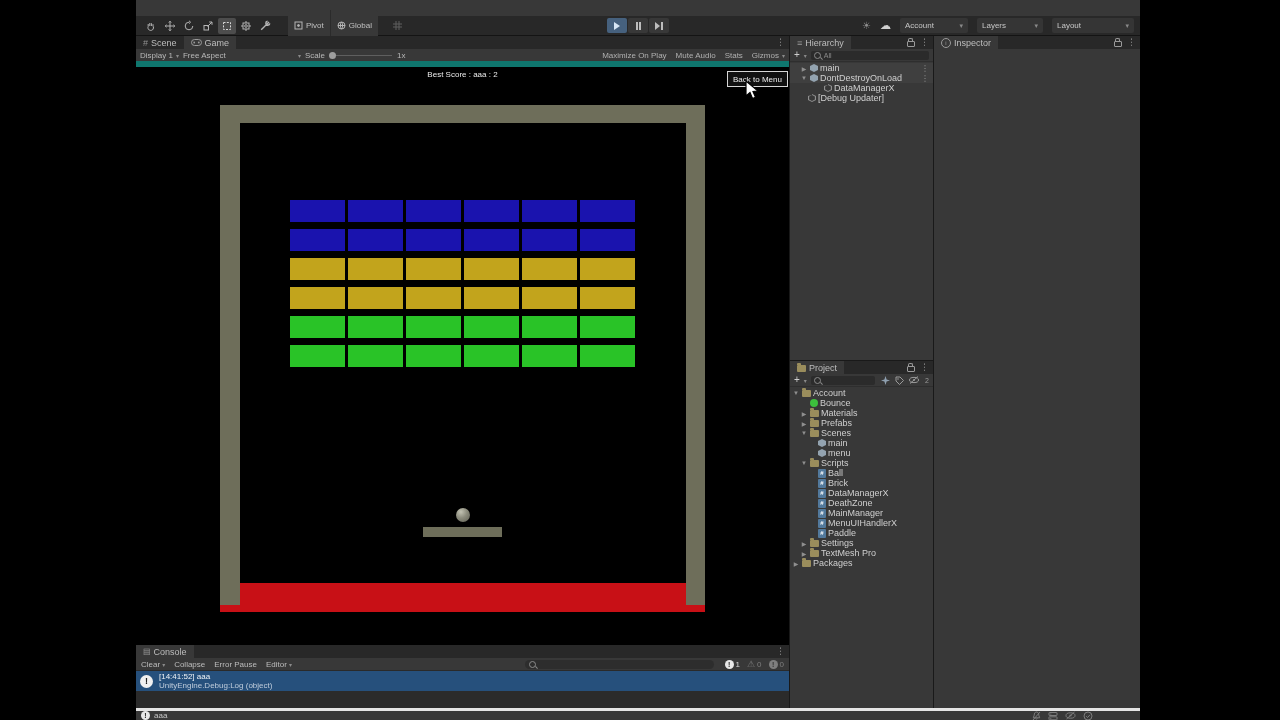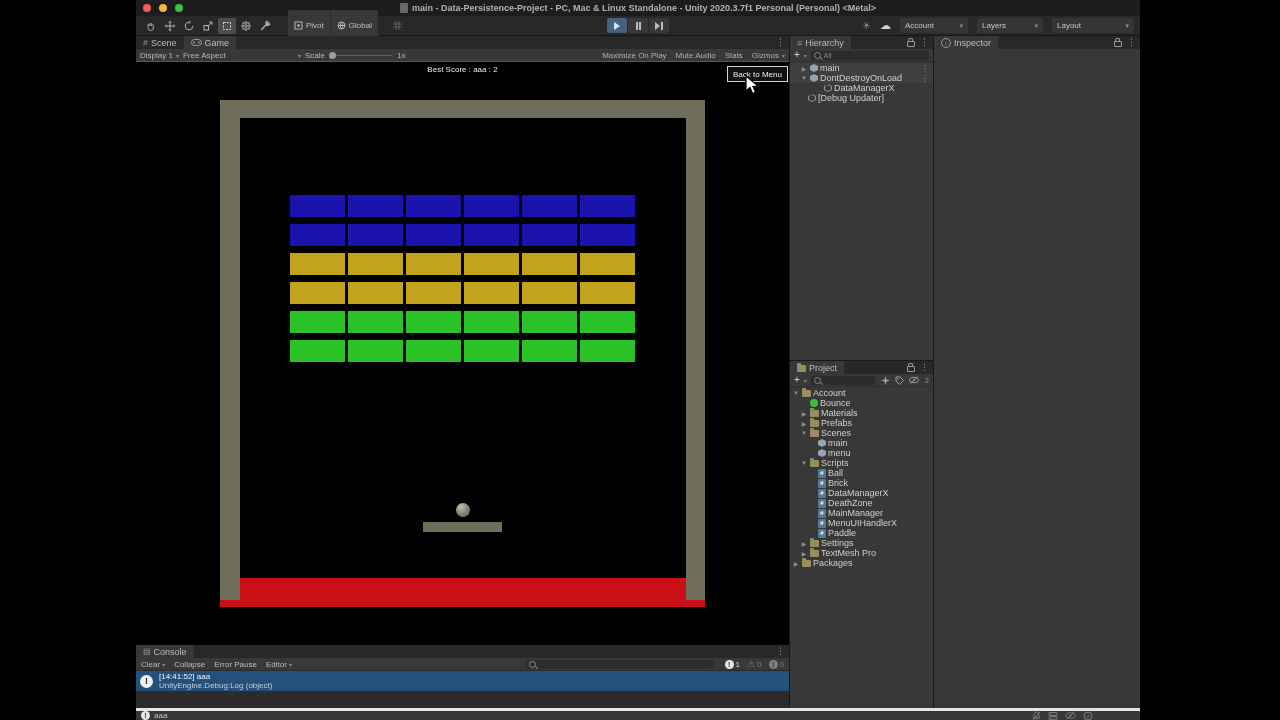--- a/index.html
+++ b/index.html
@@ -52,21 +52,21 @@
   .tabstrip{height:13px;background:#282828;display:flex;align-items:stretch;position:relative;flex:none;}
   .tab{display:flex;align-items:center;gap:3px;padding:0 7px;font-size:9px;color:#bdbdbd;}
   .tab.active{background:#383838;}
   .strip-right{margin-left:auto;display:flex;align-items:center;gap:5px;padding-right:4px;}
   .kebab{color:#9a9a9a;font-size:9px;line-height:1;}
   .lock{width:6px;height:4px;border:1px solid #9a9a9a;border-radius:1px;position:relative;margin-top:3px;}
   .lock:before{content:'';position:absolute;top:-4px;left:0px;width:3px;height:3px;border:1px solid #9a9a9a;
                border-bottom:none;border-radius:2px 2px 0 0;}
 
   
-  .gv-controls{height:12px;background:#383838;border-bottom:1px solid #0f766e;display:flex;align-items:center;
+  .gv-controls{height:12px;background:#383838;border-bottom:6px solid #0f766e;display:flex;align-items:center;
                font-size:8px;color:#b8b8b8;padding:0 4px;gap:4px;flex:none;}
   .gvc-item{display:flex;align-items:center;gap:3px;white-space:nowrap;}
   .gvc-item .caret{font-size:6px;color:#8a8a8a;}
   .aspect{width:118px;justify-content:space-between;}
   .scale-track{width:62px;height:1px;background:#5f5f5f;position:relative;margin:0 2px;}
   .scale-knob{position:absolute;left:-1px;top:-3px;width:7px;height:7px;border-radius:50%;background:#9e9e9e;}
   .gv-right{margin-left:auto;display:flex;align-items:center;gap:9px;color:#b0b0b0;}
 
   .gv-content{position:relative;background:#000;height:583px;overflow:hidden;flex:none;}
   .hud-best{position:absolute;left:0;top:3px;width:100%;text-align:center;font-size:8px;color:#eaeaea;}
@@ -142,31 +142,20 @@
              display:flex;align-items:center;padding:0 5px;box-sizing:border-box;gap:4px;font-size:8px;color:#c6c6c6;}
   .sb-icons{margin-left:auto;display:flex;align-items:center;gap:7px;margin-right:42px;}
   .sb-icons svg{display:block;opacity:.7;}
 </style>
 </head>
 <body>
 
 <div id="stage">
   <div class="window">
 
-    <div class="titlebar">
-      <div class="traffic">
-        <span class="tl r"></span>
-        <span class="tl y"></span>
-        <span class="tl g"></span>
-      </div>
-      <div class="title-wrap">
-        <span class="doc-ico"></span>
-        <span class="title-text">main - Data-Persistence-Project - PC, Mac &amp; Linux Standalone - Unity 2020.3.7f1 Personal (Personal) &lt;Metal&gt;</span>
-      </div>
-    </div>
 
     <div class="toolbar">
       <div class="tools">
         <span class="tool">
           <svg width="12" height="12" viewBox="0 0 12 12" fill="none" stroke="#b4b4b4" stroke-width="1">
             <path d="M3.2 6.5 V4 M4.8 6 V3 M6.4 6 V3.2 M8 6.5 V4.2 M3.2 6.5 C2.6 7.5 3 9.2 4.2 10 C5.6 10.8 7.6 10.4 8.2 9 L8.6 6.5"></path>
           </svg>
           </span>
         <span class="tool">
           <svg width="12" height="12" viewBox="0 0 12 12" stroke="#b4b4b4" stroke-width="1">

